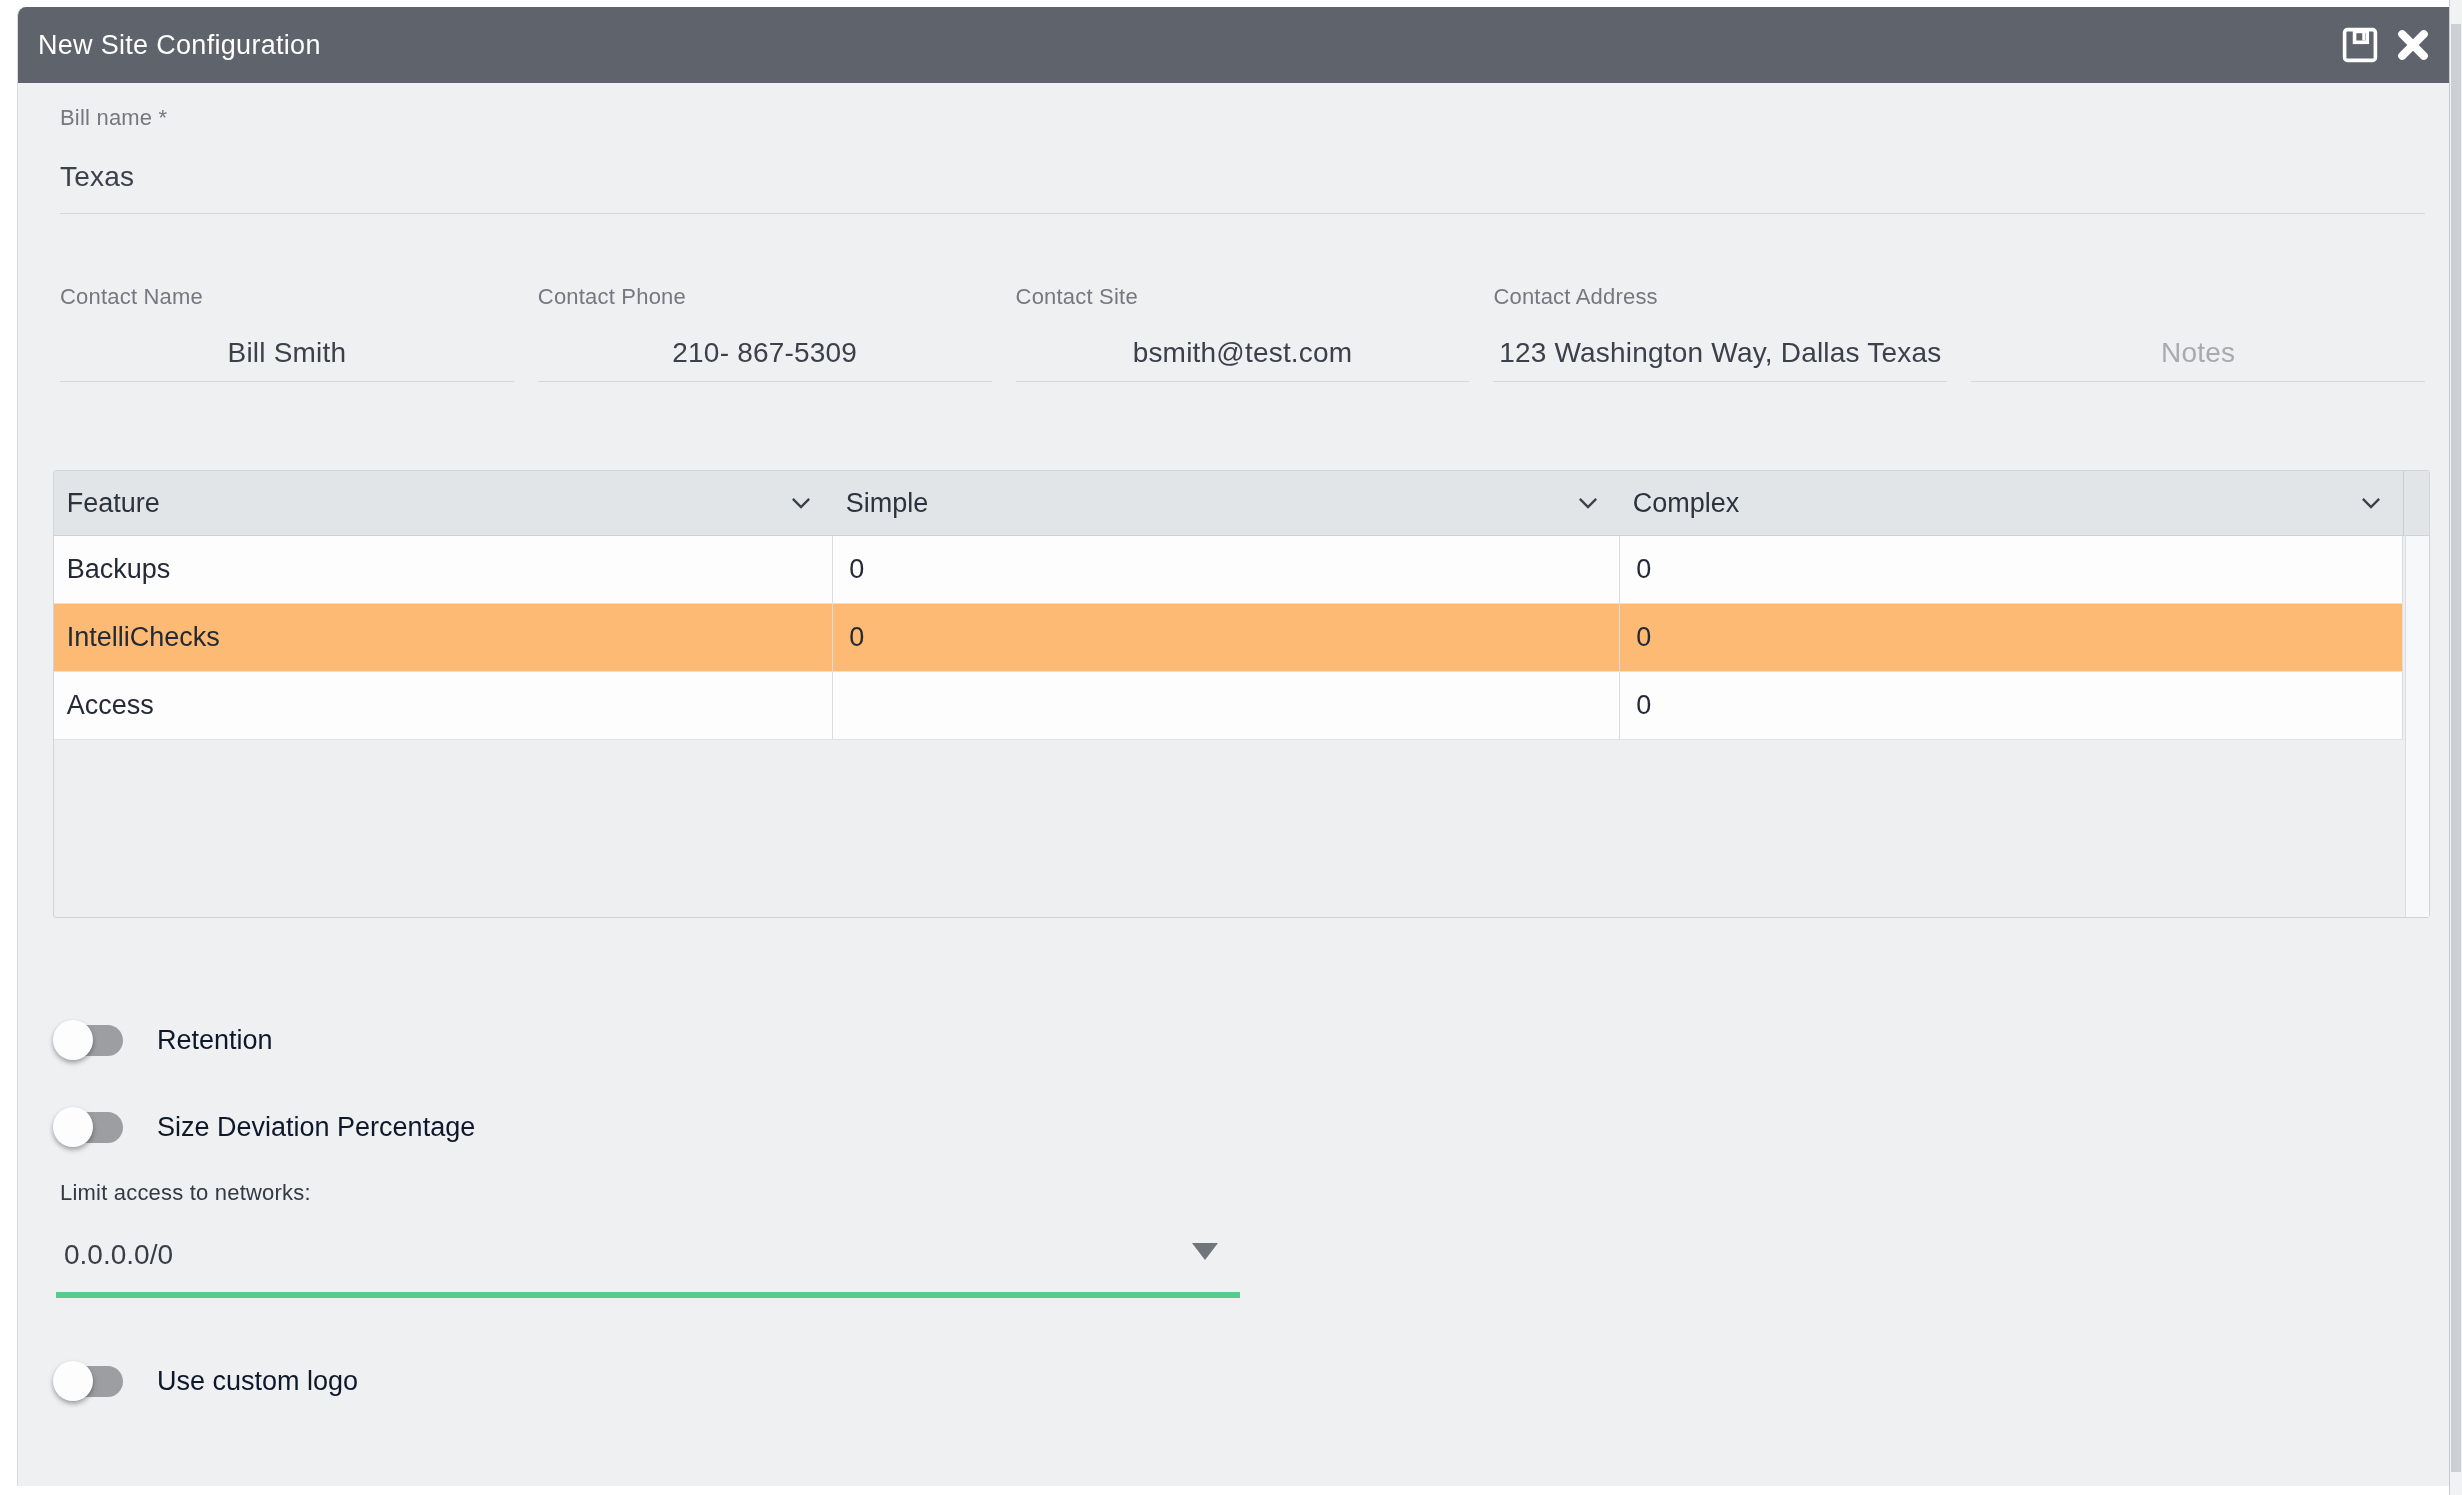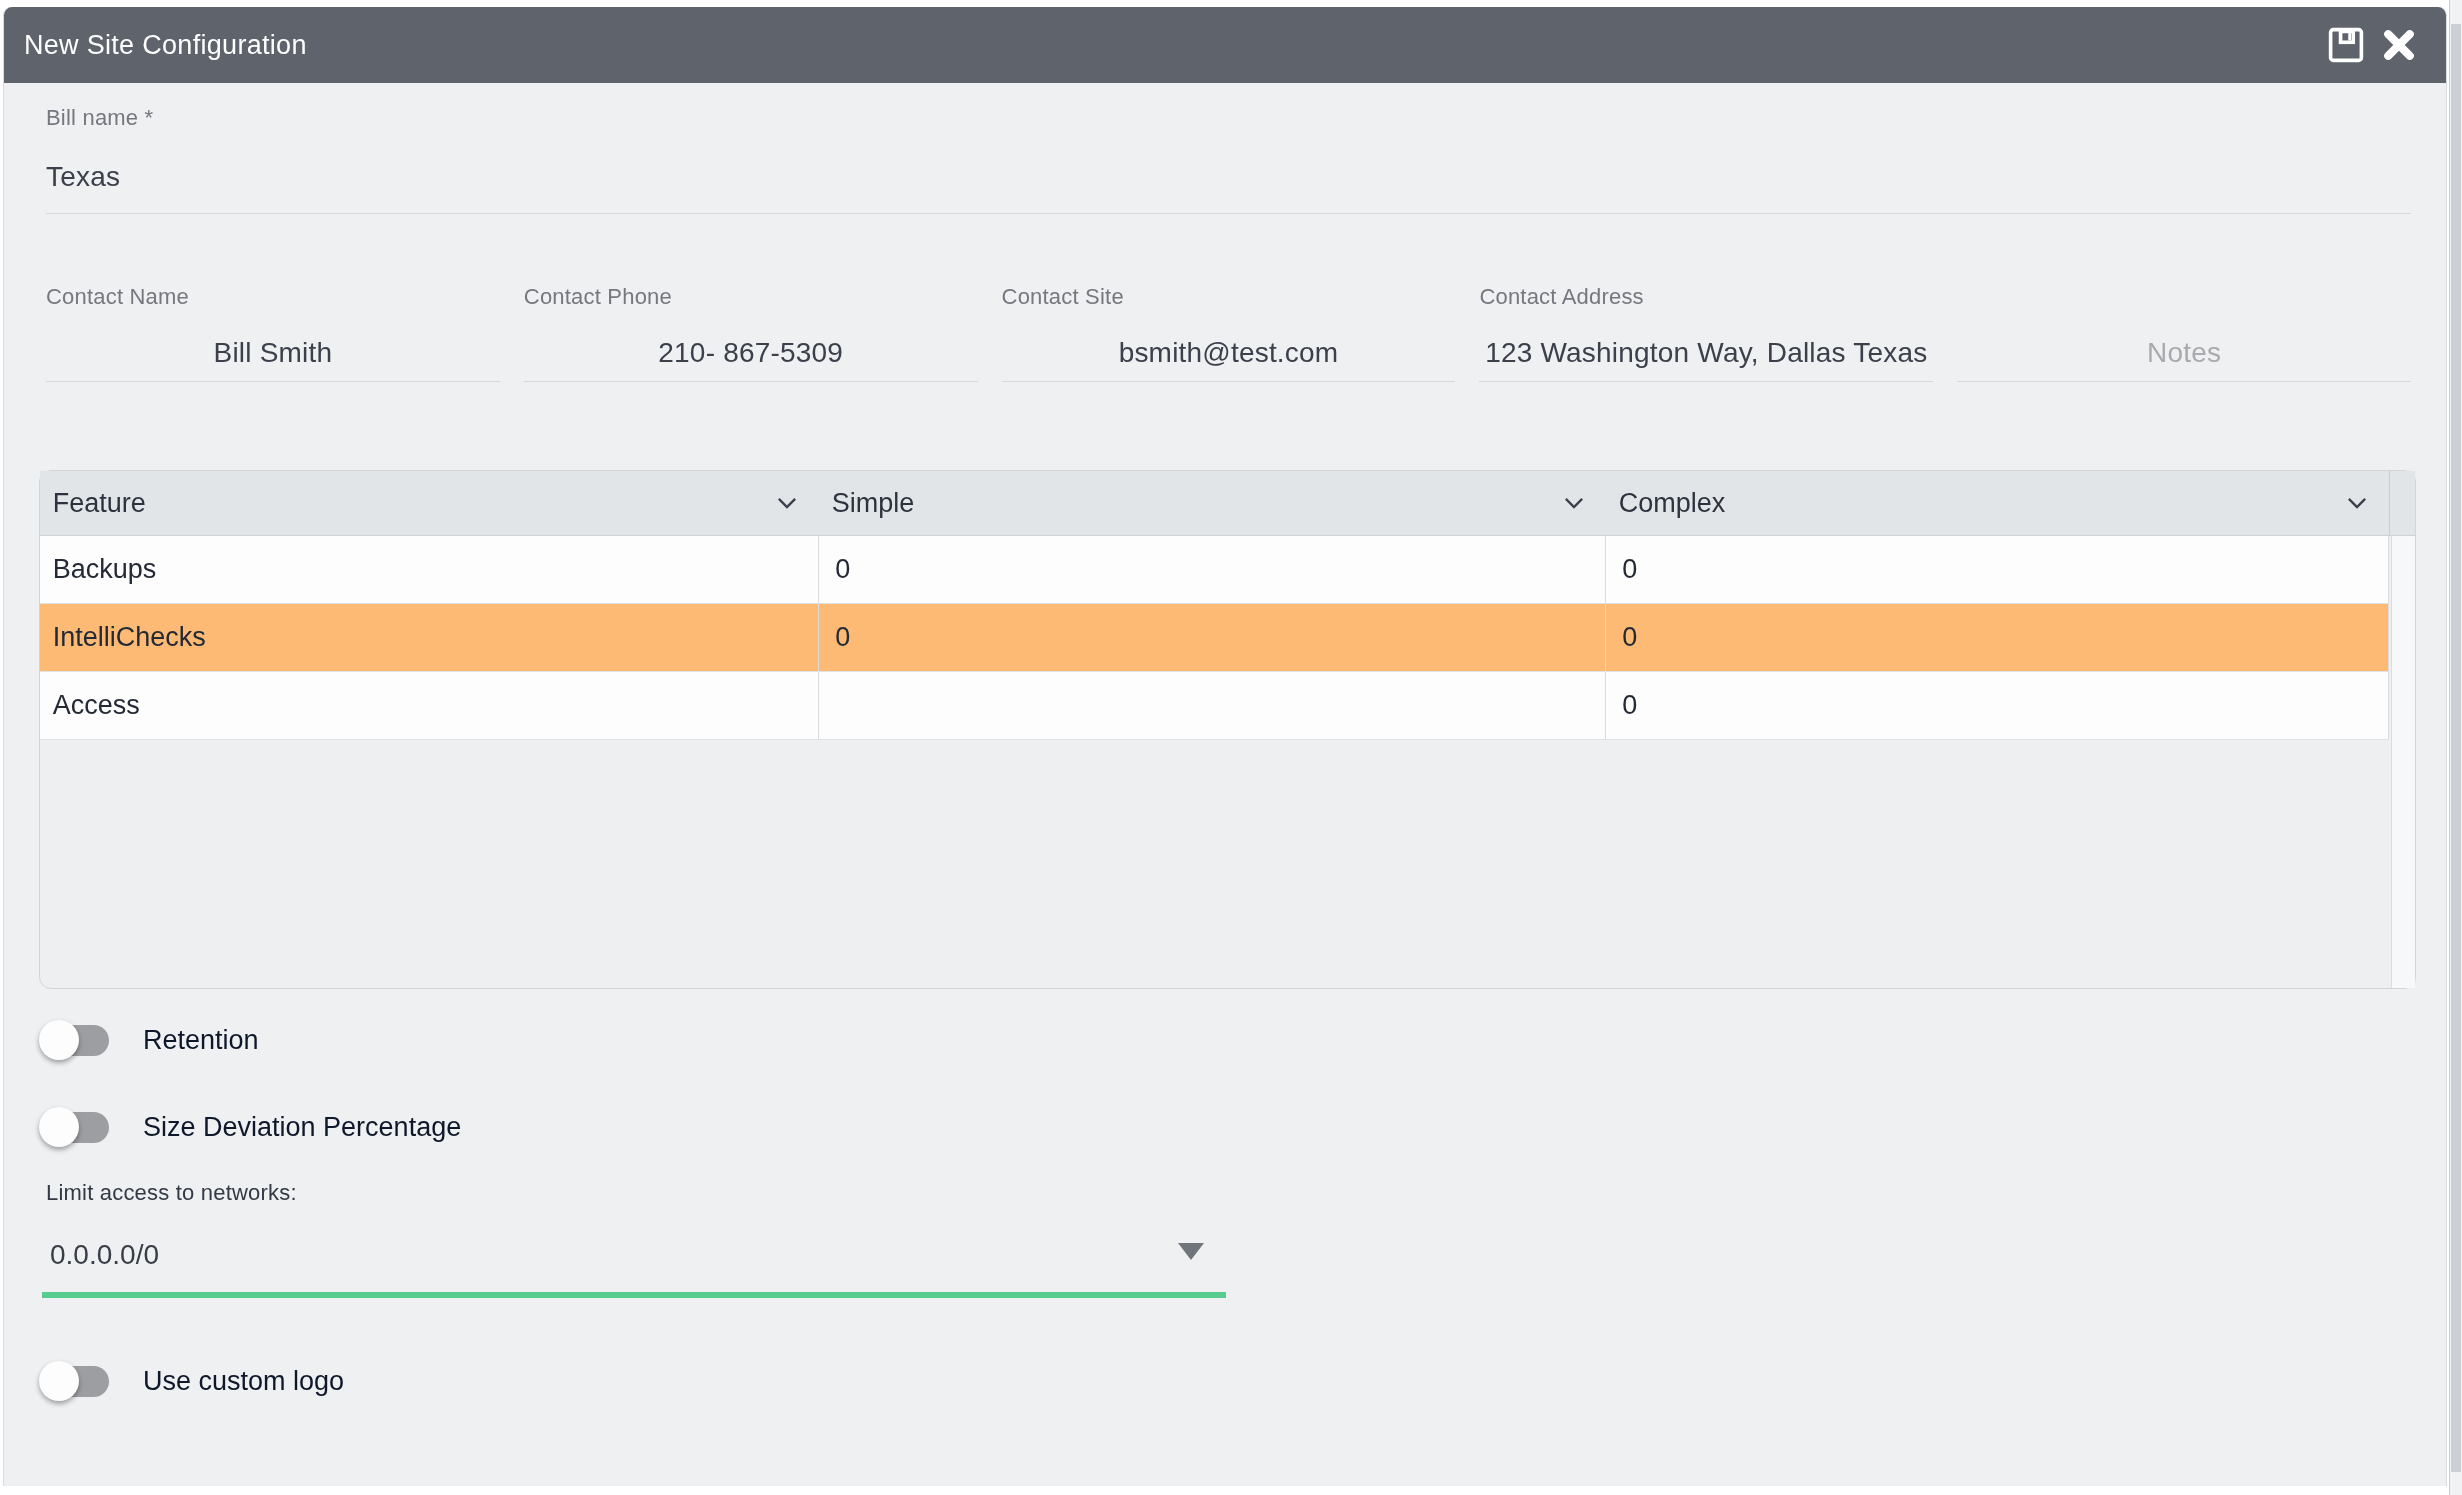--- a/index.html
+++ b/index.html
@@ -4,21 +4,21 @@
 <style>
   html,body{margin:0;padding:0;}
   body{
     width:2462px;height:1495px;position:relative;overflow:hidden;
     background:#ffffff;
     font-family:"Liberation Sans", sans-serif;
     -webkit-font-smoothing:antialiased;
   }
   
   .dialog{
-    position:absolute;left:3px;top:7.3px;width:2444px;height:1479px;
+    position:absolute;left:17px;top:7.3px;width:2444px;height:1479px;
     background:#eef0f2;border-radius:8.2px 8.2px 0 0;
     border-left:0.9px solid #d9dbde;border-right:0.9px solid #d9dbde;
     box-sizing:border-box;
     padding-left:25px;
   }
   .titlebar{
     position:absolute;left:0;top:0;right:0;height:76px;
     background:#5f636c;border-radius:8.2px 8.2px 0 0;
     display:flex;align-items:center;
   }
@@ -49,22 +49,22 @@
   }
   .contact-field{flex:1;min-width:0;}
   .contact-field .lbl{height:25.4px;}
   .contact-field .val{
     margin-top:27px;height:44px;border-bottom:1.8px solid #d6d8da;
     white-space:nowrap;overflow:hidden;text-align:center;
   }
 
   
   .ftable{
-    position:absolute;left:35px;top:463px;width:2377px;height:519px;
-    background:#edeff1;border:1.8px solid #d2d5d7;border-radius:12px;
+    position:absolute;left:35px;top:463px;width:2377px;height:448px;
+    background:#edeff1;border:1.8px solid #d2d5d7;border-radius:3px;
     box-sizing:border-box;
   }
   .ftable .thead{
     height:65px;background:#e2e5e8;border-bottom:1.8px solid #cfd2d5;
     display:flex;box-sizing:border-box;
   }
   .th{
     display:flex;align-items:center;justify-content:space-between;
     padding:0 22px 0 12.7px;box-sizing:border-box;
     font-size:27px;color:#2d333e;cursor:pointer;

